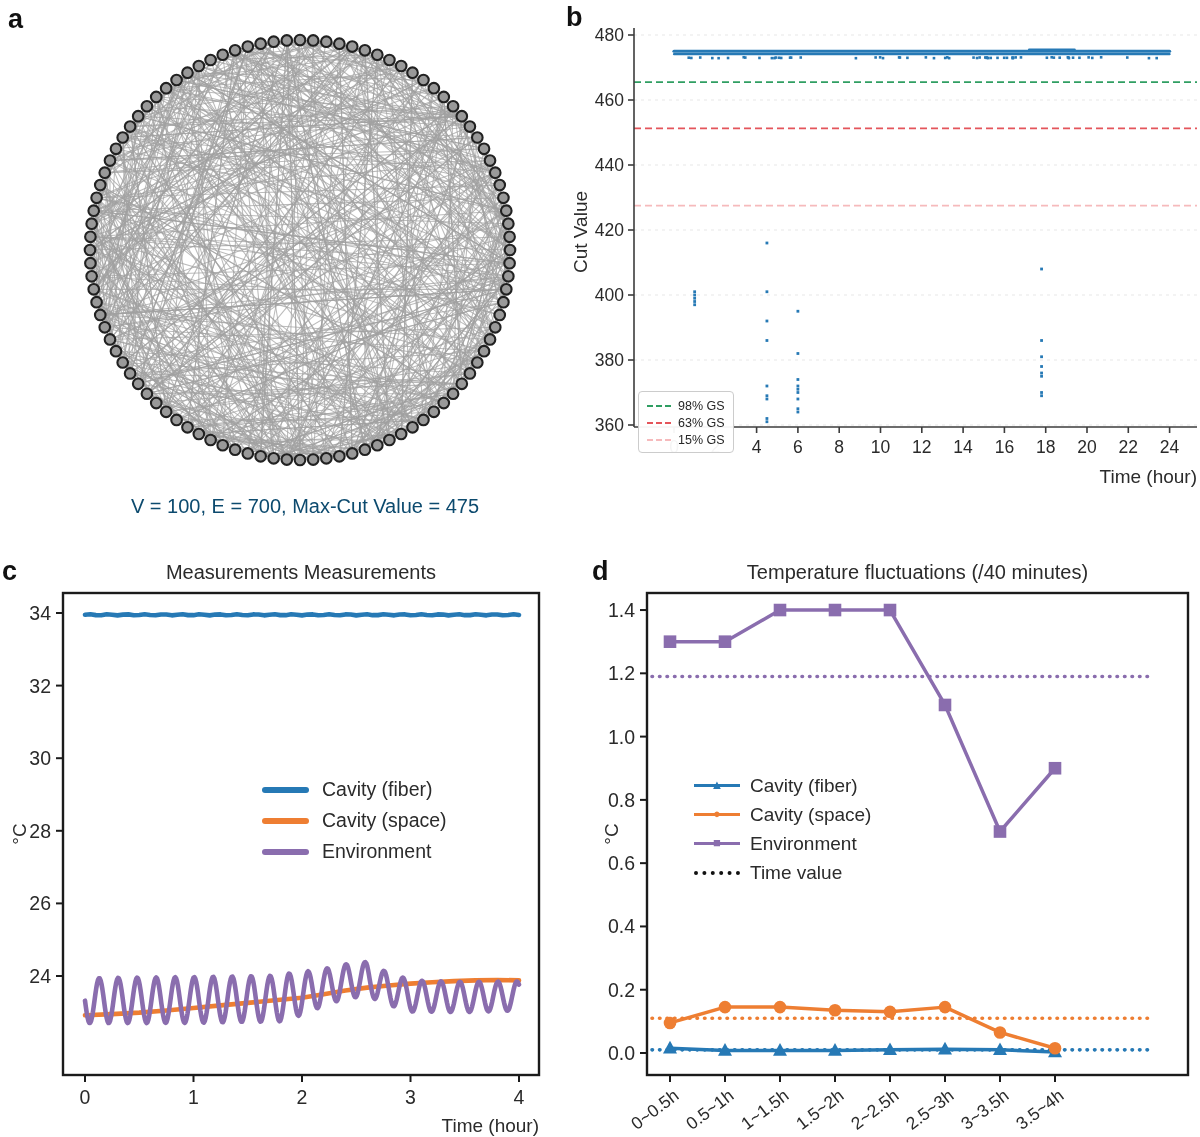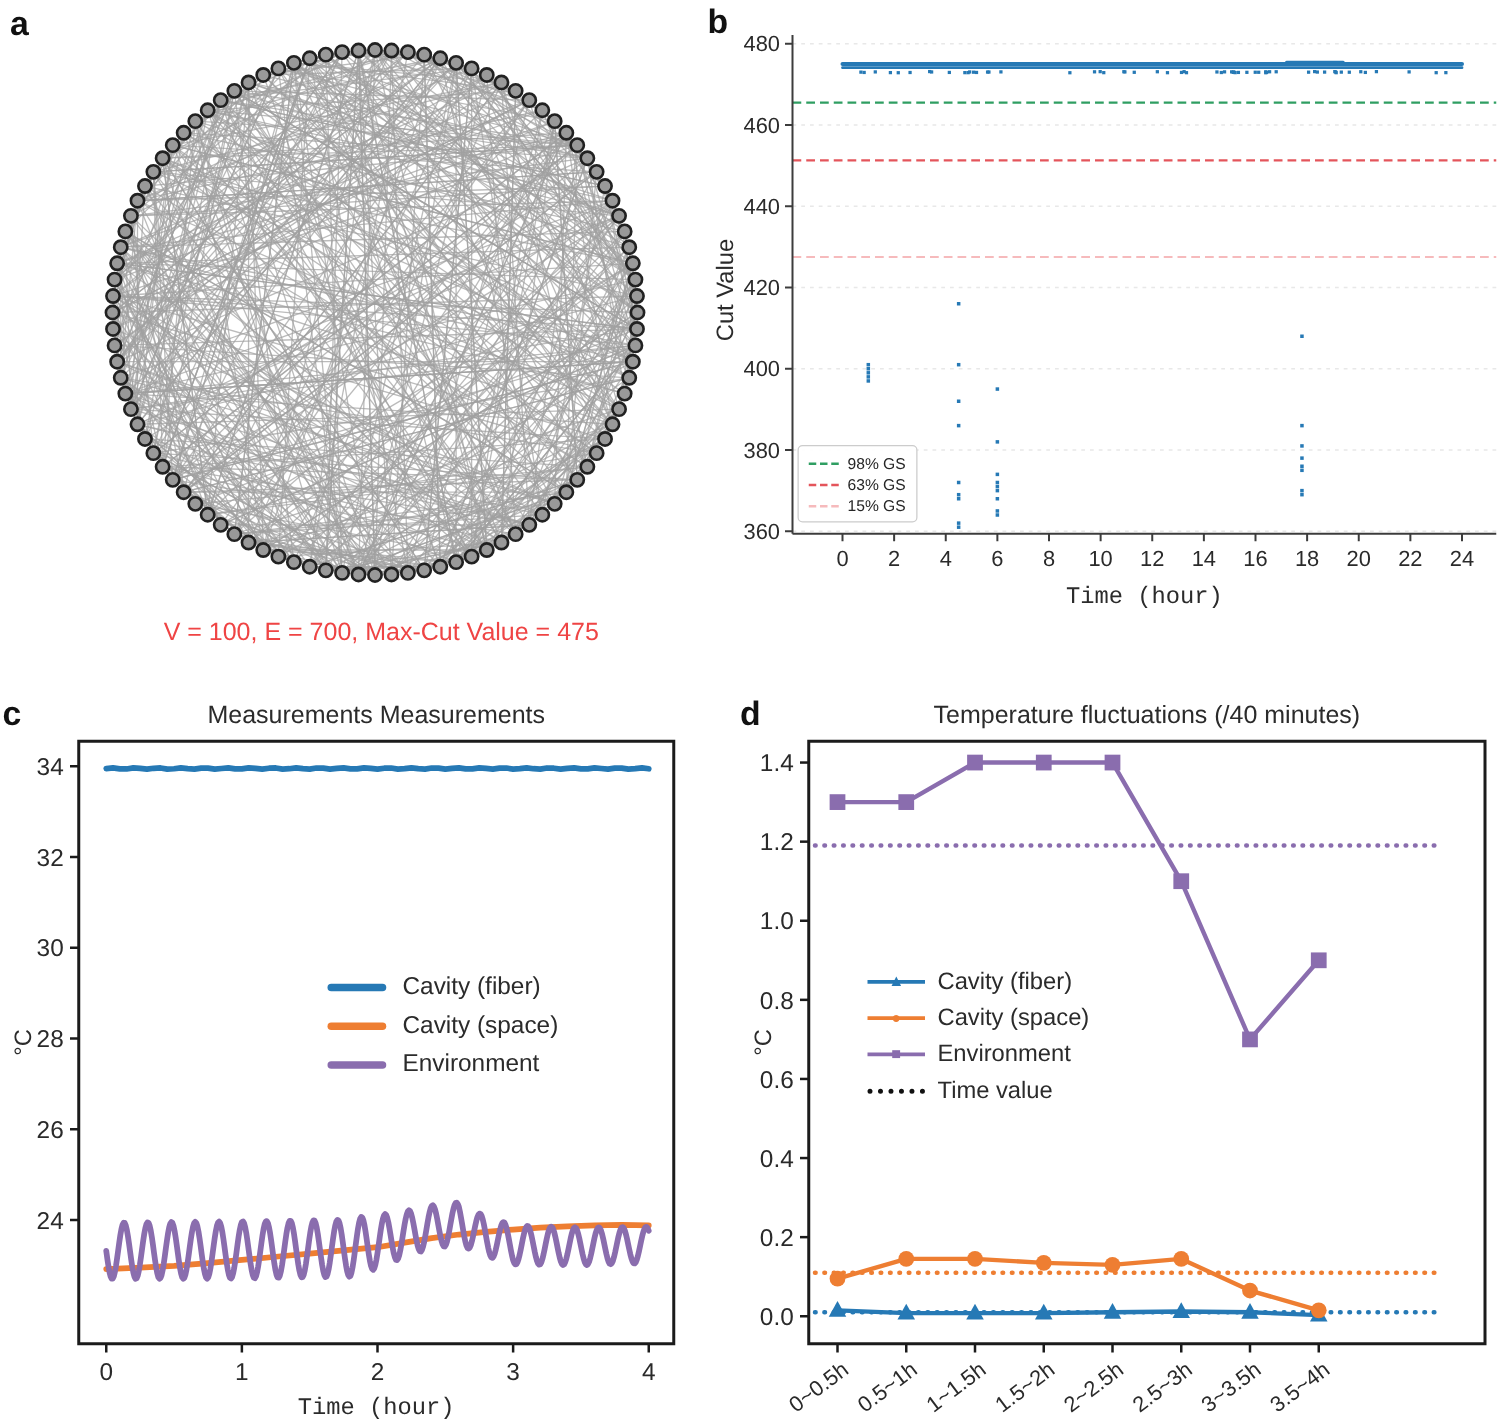--- a/index.html
+++ b/index.html
@@ -1,26 +1,26 @@
 <!DOCTYPE html>
 <html><head>
 <meta charset="utf-8">
 <style>
   html,body{margin:0;padding:0;background:#ffffff;}
   body{width:1200px;height:1137px;position:relative;font-family:"Liberation Sans",sans-serif;color:#2a2a2a;}
   .plabel{position:absolute;font-size:27px;font-weight:700;color:#111;}
   .ctitle{position:absolute;text-align:center;font-size:20px;color:#2b2b2b;}
-  .xlab{position:absolute;text-align:center;font-size:19px;color:#2b2b2b;font-family:Liberation Mono, monospace;}
+  .xlab{position:absolute;text-align:right;font-size:19px;color:#2b2b2b;}
   .vlab{position:absolute;white-space:nowrap;font-size:19px;color:#2b2b2b;
         transform:translate(-50%,-50%) rotate(-90deg);}
-  .caption{position:absolute;text-align:center;font-size:20px;color:#ef4444;}
+  .caption{position:absolute;text-align:center;font-size:20px;color:#0c4a6e;}
   svg{position:absolute;left:0;top:0;}
   svg text{font-family:"Liberation Sans",sans-serif;}
   
-  .legend-b{position:absolute;left:638px;top:356px;width:96px;box-sizing:border-box;
+  .legend-b{position:absolute;left:638px;top:391px;width:96px;box-sizing:border-box;
     background:rgba(255,255,255,.95);border:1.2px solid #cccccc;border-radius:4px;
     padding:5px 8px 4px 8px;}
   .legend-b .row{display:flex;align-items:center;height:17px;}
   .bdash{display:inline-block;width:24px;height:0;border-top:2.5px dashed #888;margin-right:7px;flex:none;}
   .blab{font-size:12.5px;color:#262626;white-space:nowrap;}
   
   .legend-c{position:absolute;left:262px;top:774px;}
   .legend-c .row{display:flex;align-items:center;height:31px;}
   .lsample{display:inline-block;width:47px;height:6px;border-radius:3px;margin-right:13px;flex:none;}
   .llab{font-size:19.5px;color:#2b2b2b;white-space:nowrap;}

